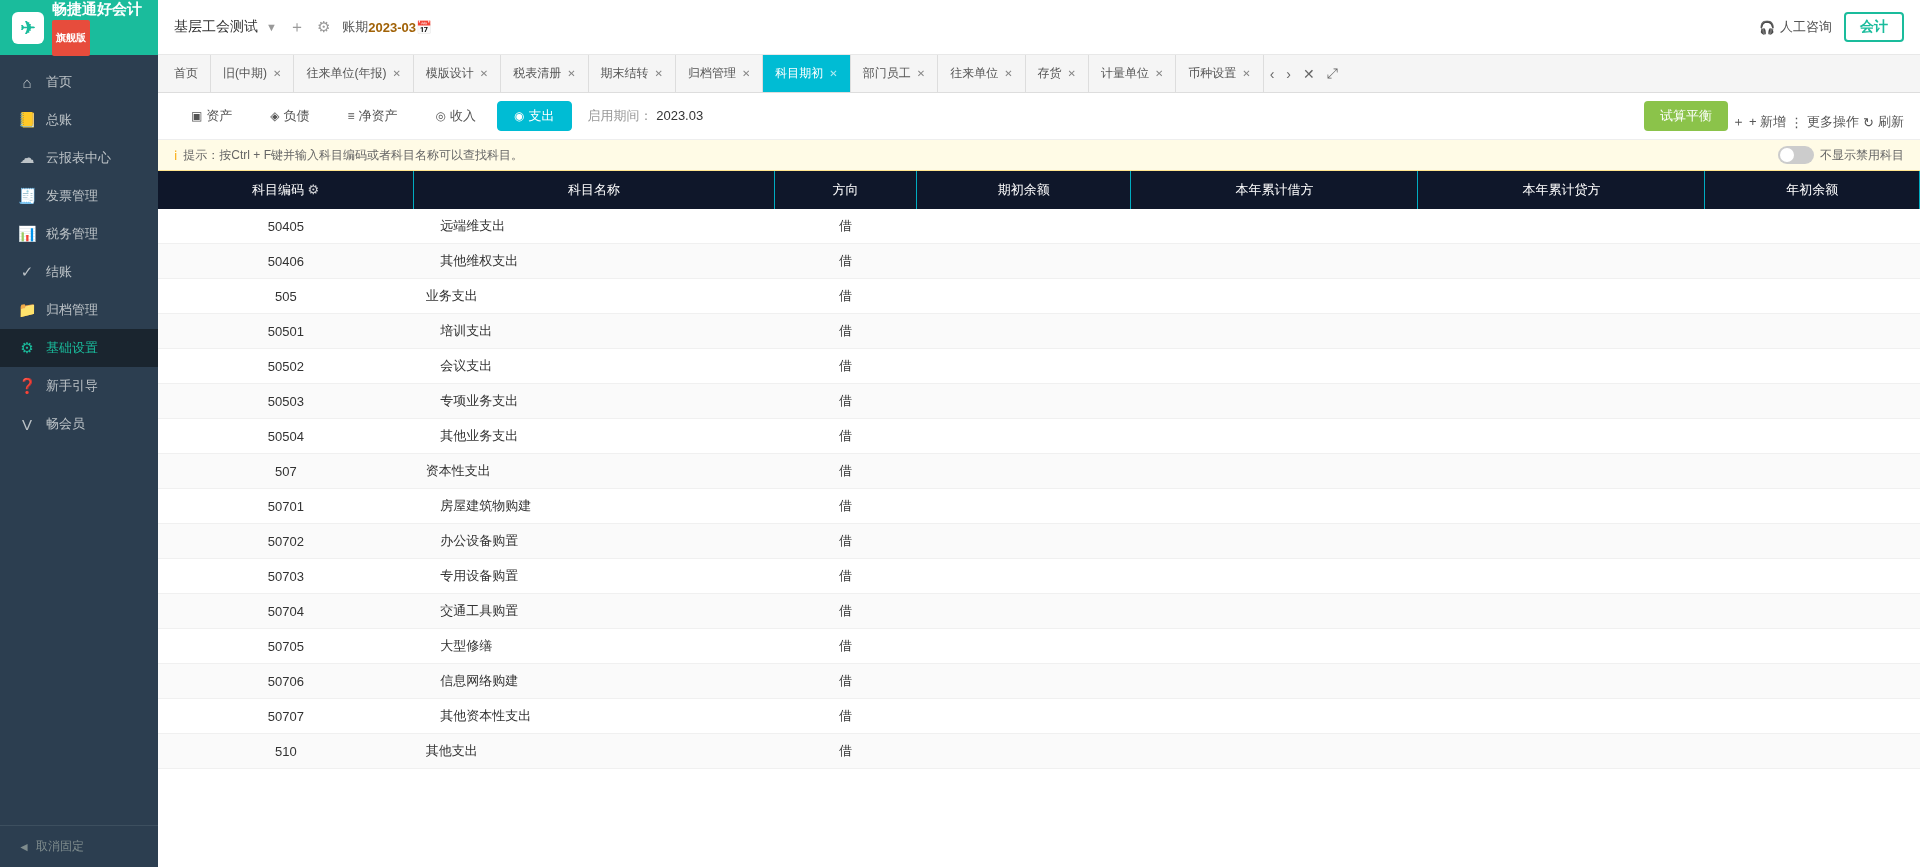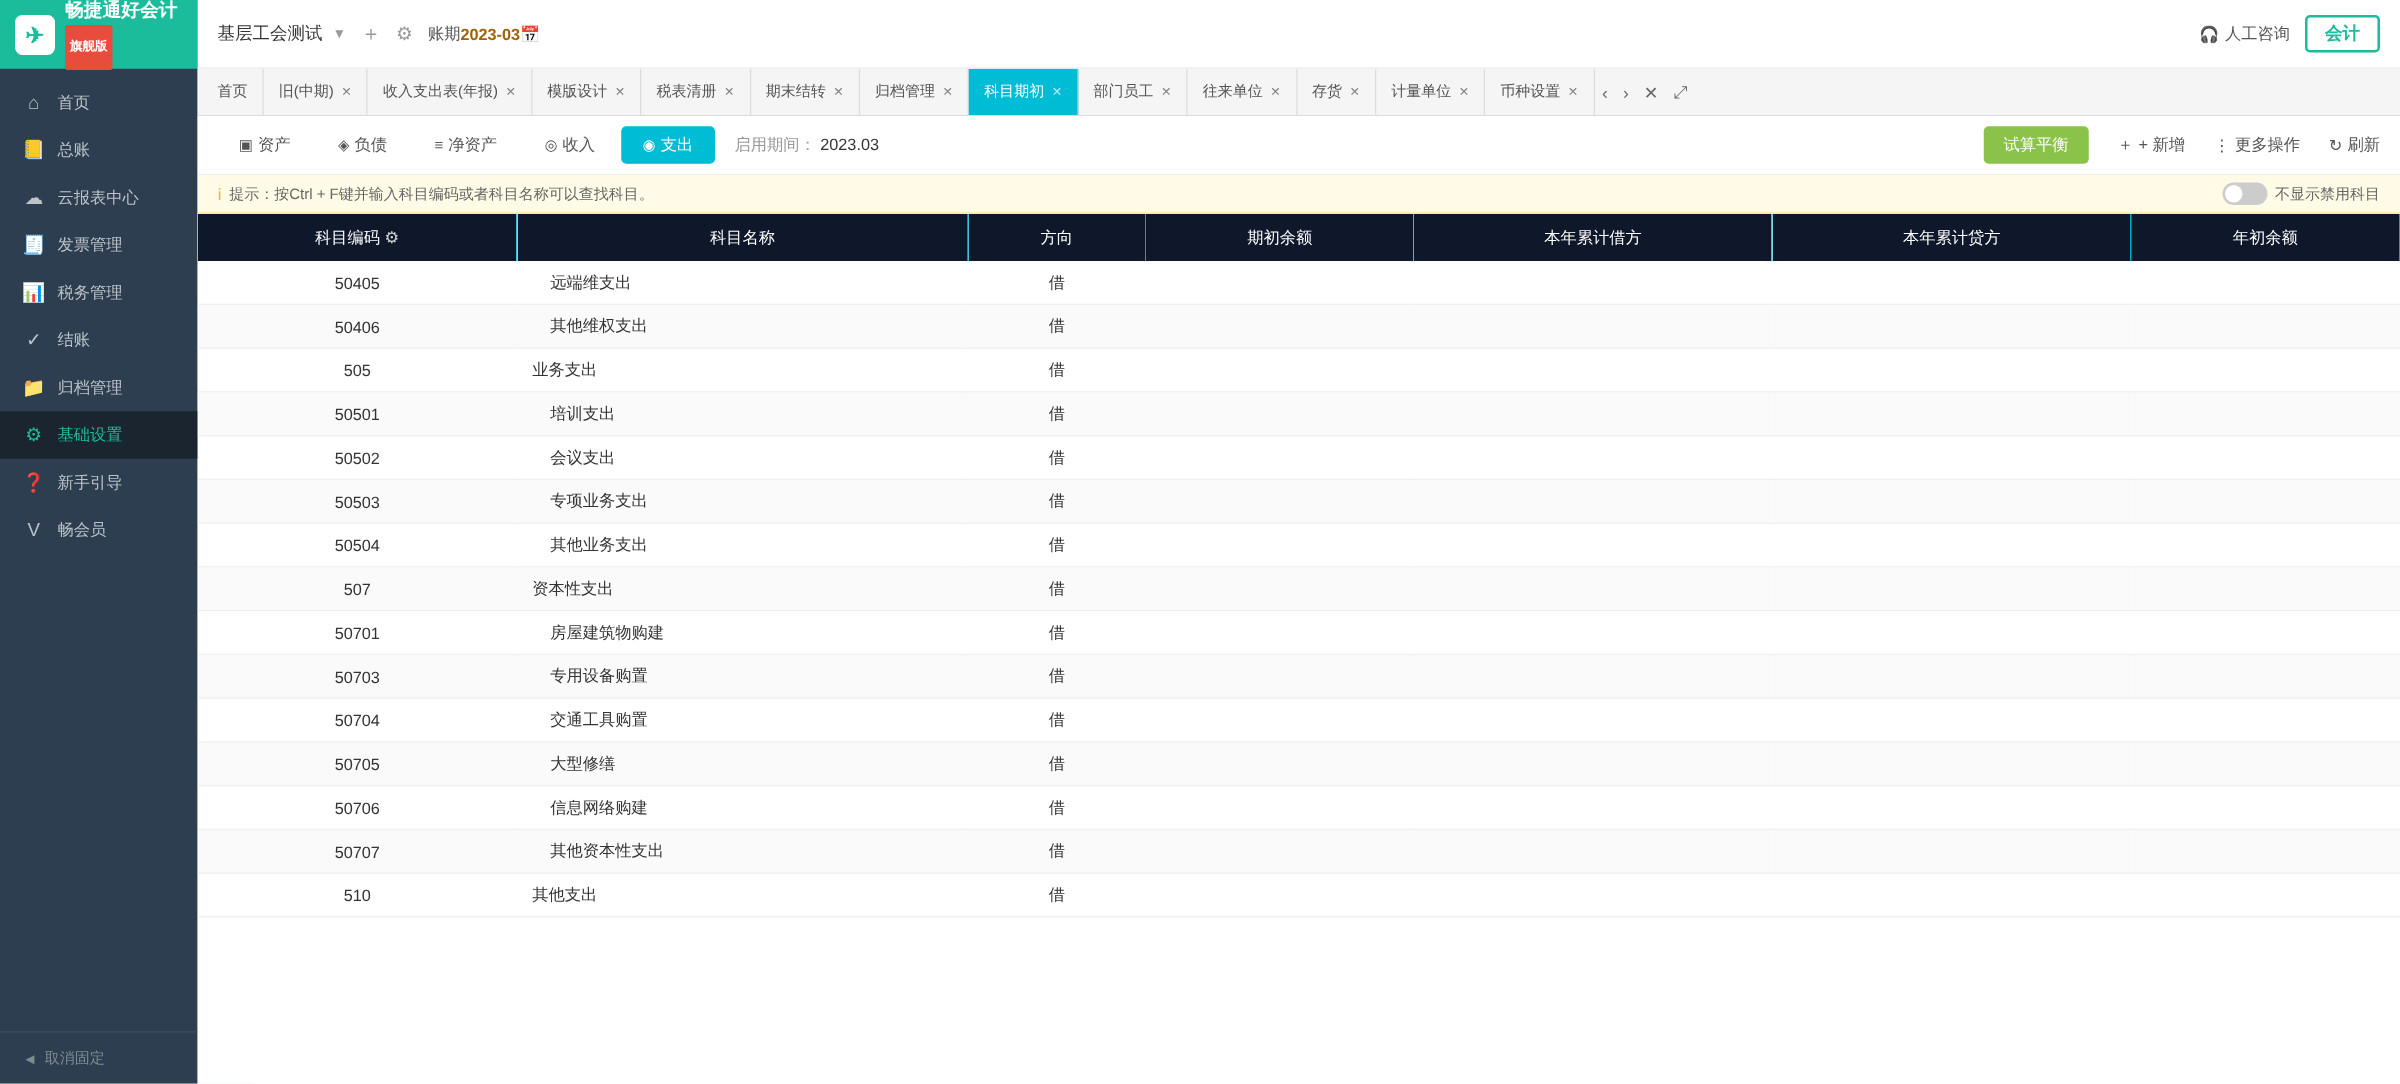--- a/index.html
+++ b/index.html
@@ -139,21 +139,21 @@
       cursor: pointer;
       font-size: 13px;
       color: #555;
       border: 1px solid transparent;
     }
     .sub-tab.active { background: #00bcd4; color: white; border-color: #00bcd4; }
     .sub-tab .icon { font-size: 12px; }
     .sub-tab-period { margin-left: 12px; font-size: 13px; color: #666; }
     .sub-tab-period .period-label { color: #999; }
     .sub-tab-period .period-val { color: #333; }
-    .sub-tabbar-right { margin-left: auto; display: flex; align-items: center; gap: 23px; }
+    .sub-tabbar-right { margin-left: auto; display: flex; align-items: flex-end; gap: 4px; }
     .btn-calc {
       background: #8bc34a;
       color: white;
       border: none;
       padding: 6px 16px;
       border-radius: 4px;
       cursor: pointer;
       font-size: 13px;
     }
     .btn-add {
@@ -324,21 +324,21 @@
   <div class="tabbar">
 
     <div class="tab-item">
         <span>首页</span>
       </div>
       <div class="tab-item">
         <span>旧(中期)</span>
         <span class="close-tab">✕</span>
       </div>
       <div class="tab-item">
-        <span>收入支出表(年报)</span>
+        <span>往来单位(年报)</span>
         <span class="close-tab">✕</span>
       </div>
       <div class="tab-item">
         <span>模版设计</span>
         <span class="close-tab">✕</span>
       </div>
       <div class="tab-item">
         <span>税表清册</span>
         <span class="close-tab">✕</span>
       </div>
@@ -526,20 +526,29 @@
             <tr>
     <td class="td-code ">50701</td>
     <td class="td-name">&nbsp;&nbsp;&nbsp;&nbsp;房屋建筑物购建</td>
     <td class="td-dir">借</td>
     <td></td>
     <td></td>
     <td></td>
     <td></td>
   </tr>
             <tr>
+    <td class="td-code ">50702</td>
+    <td class="td-name">&nbsp;&nbsp;&nbsp;&nbsp;办公设备购置</td>
+    <td class="td-dir">借</td>
+    <td></td>
+    <td></td>
+    <td></td>
+    <td></td>
+  </tr>
+            <tr>
     <td class="td-code ">50703</td>
     <td class="td-name">&nbsp;&nbsp;&nbsp;&nbsp;专用设备购置</td>
     <td class="td-dir">借</td>
     <td></td>
     <td></td>
     <td></td>
     <td></td>
   </tr>
             <tr>
     <td class="td-code ">50704</td>

